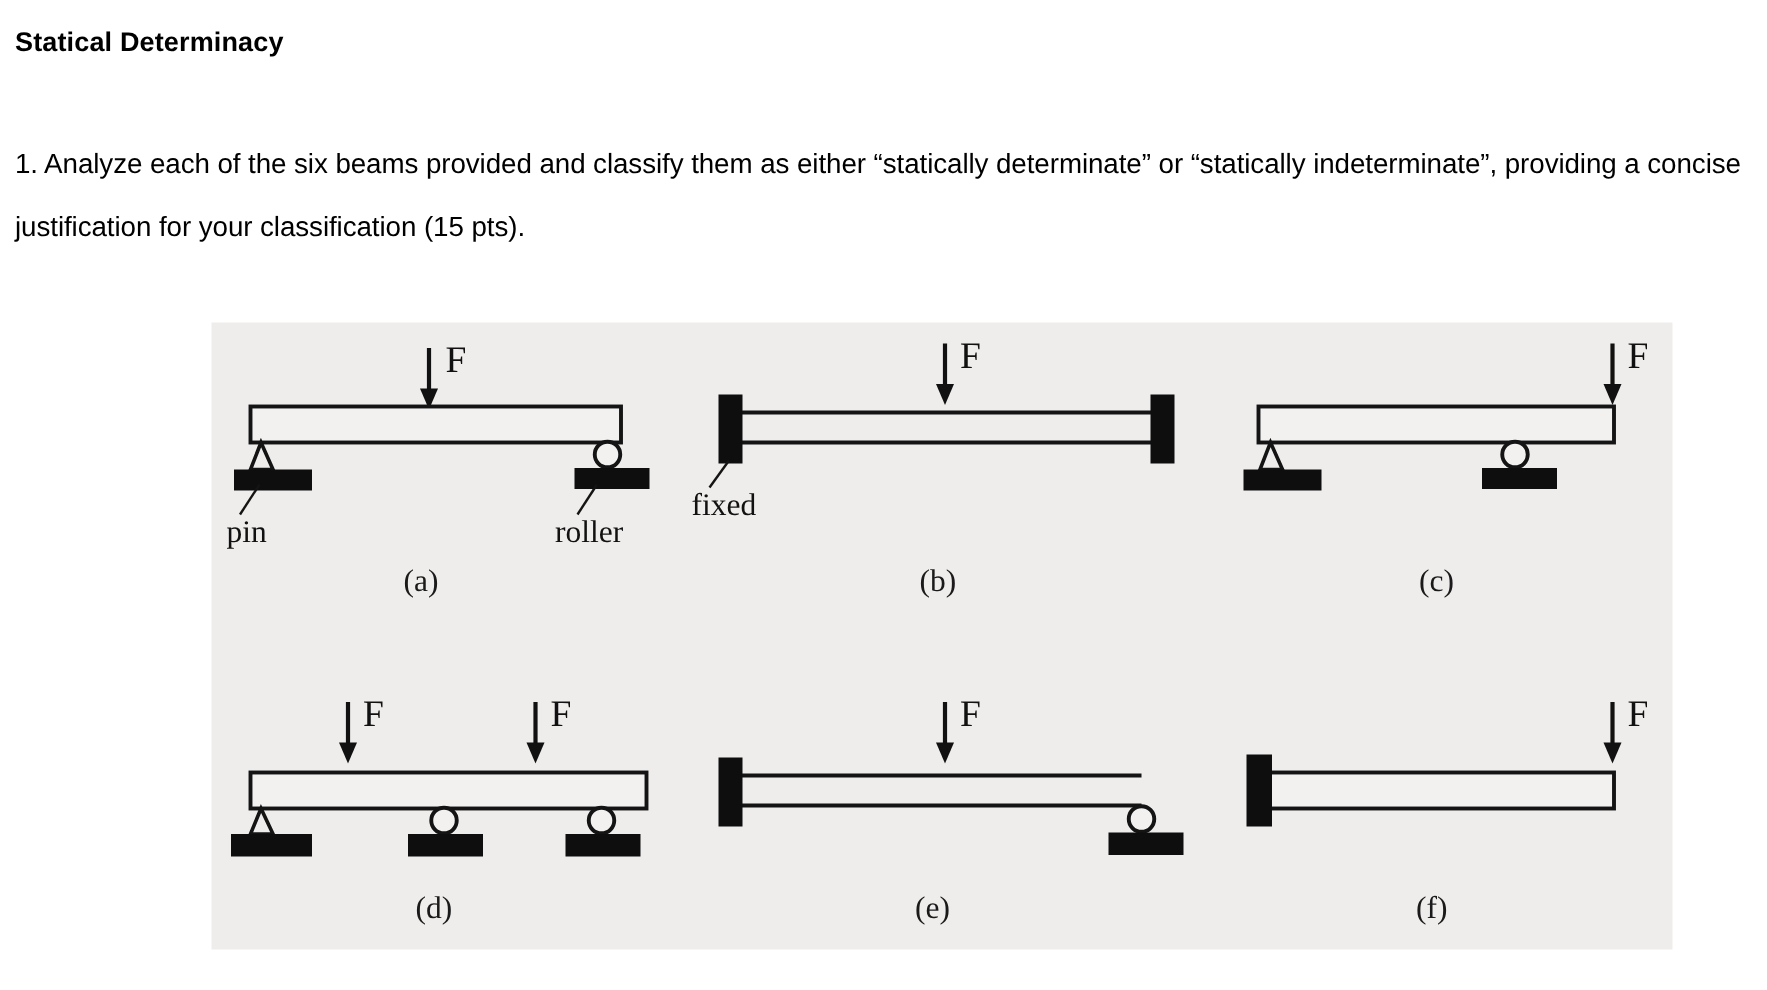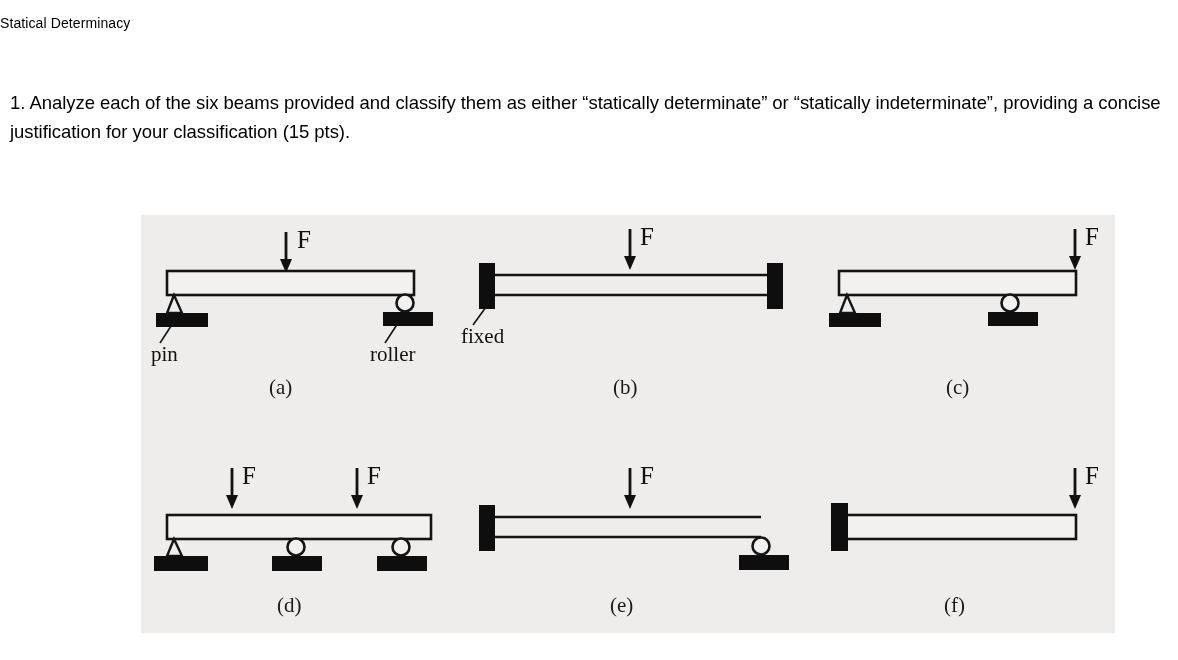--- a/index.html
+++ b/index.html
@@ -10,33 +10,33 @@
   body {
     width: 1178px;
     height: 660px;
     font-family: "Liberation Sans", sans-serif;
     color: #000000;
     overflow: hidden;
     position: relative;
   }
   #page-title {
     position: absolute;
-    left: 0;
+    left: 10px;
     top: 6px;
-    font-size: 14px;
-    font-weight: normal;
+    font-size: 18px;
+    font-weight: bold;
     letter-spacing: 0.1px;
   }
   #prompt-text {
     position: absolute;
     left: 10px;
     top: 69px;
     width: 1160px;
     font-size: 18.5px;
-    line-height: 29px;
+    line-height: 42px;
     letter-spacing: -0.05px;
   }
   #figure-panel {
     position: absolute;
     left: 141px;
     top: 215px;
     width: 974px;
     height: 418px;
     background: #efedec;
   }

